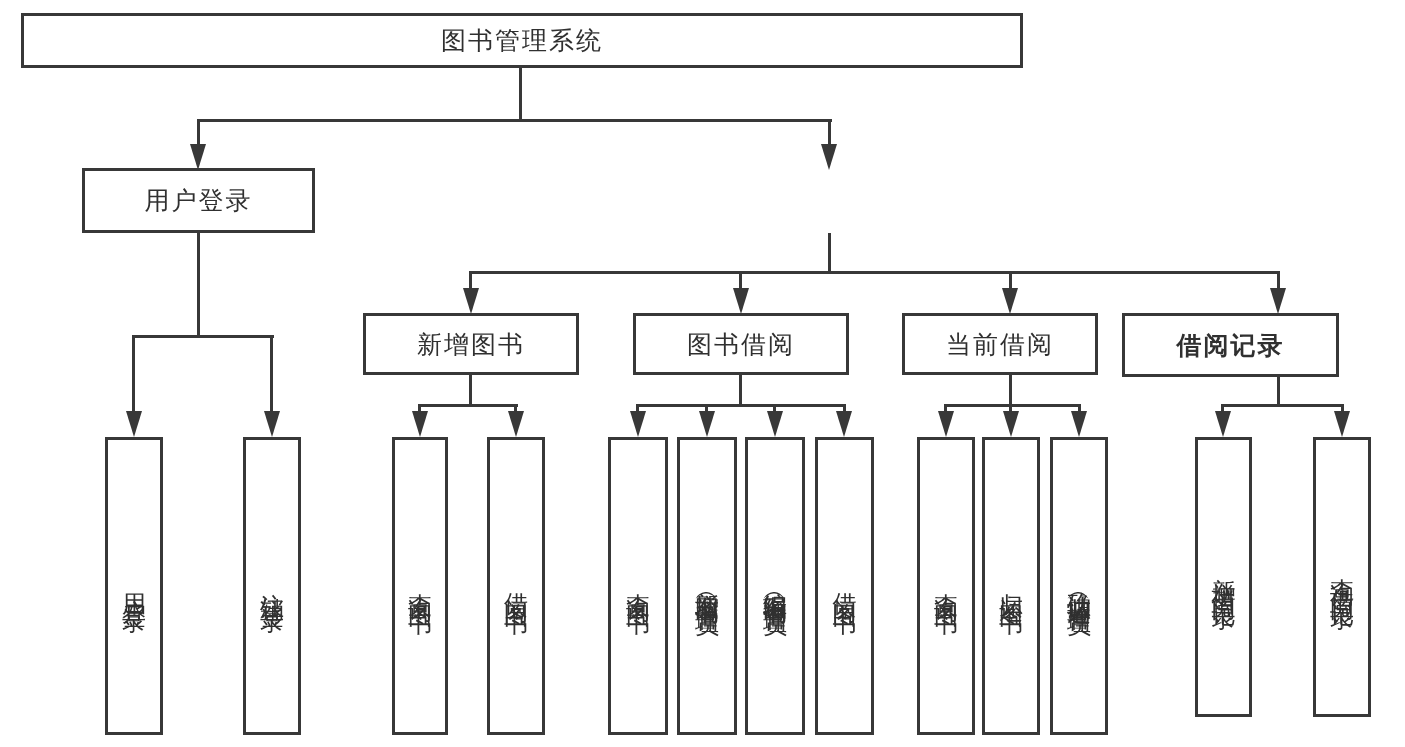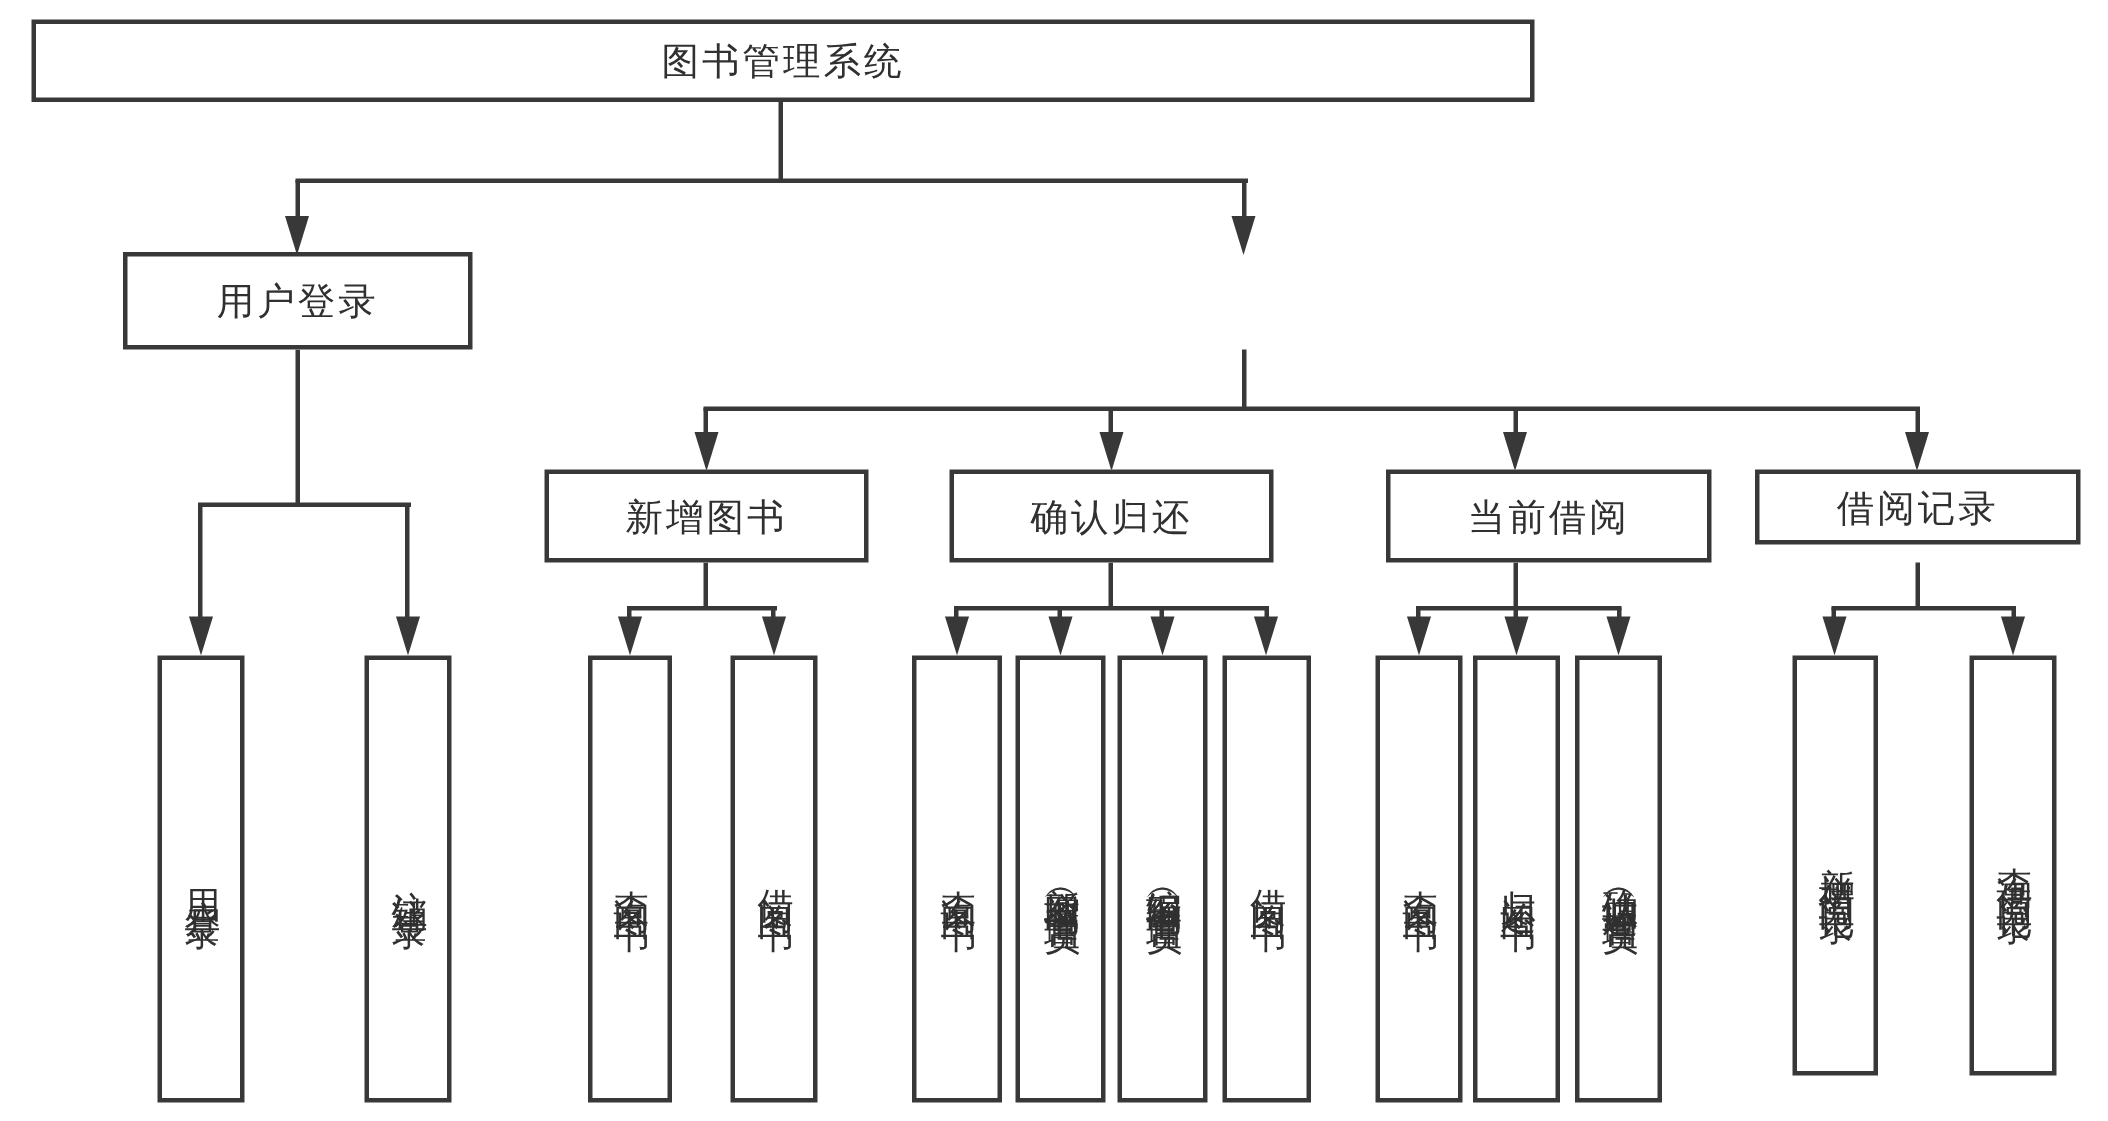--- a/index.html
+++ b/index.html
@@ -96,23 +96,23 @@
   <div class="vline" style="left:1221px;top:405px;height:10px;"></div>
   <div class="vline" style="left:1341px;top:405px;height:10px;"></div>
   <div class="arrow" style="left:1215px;top:411px;"></div>
   <div class="arrow" style="left:1334px;top:411px;"></div>
 
   <div class="box hbox" style="left:21px;top:13px;width:1002px;height:55px;">图书管理系统</div>
 
   <div class="box hbox" style="left:82px;top:168px;width:233px;height:65px;">用户登录</div>
 
   <div class="box hbox" style="left:363px;top:313px;width:216px;height:62px;">新增图书</div>
-  <div class="box hbox" style="left:633px;top:313px;width:216px;height:62px;">确认归还</div>
-  <div class="box hbox" style="left:924px;top:313px;width:217px;height:62px;text-align:right;">当前借阅</div>
-  <div class="box hbox" style="left:1170px;top:313px;width:217px;height:50px;">借阅记录</div>
+  <div class="box hbox" style="left:633px;top:313px;width:216px;height:62px;">图书借阅</div>
+  <div class="box hbox" style="left:902px;top:313px;width:196px;height:62px;text-align:right;">当前借阅</div>
+  <div class="box hbox" style="left:1122px;top:313px;width:217px;height:64px;font-weight:bold;">借阅记录</div>
 
   <div class="box vbox" style="left:105px;top:437px;width:58px;height:298px;">
       <span>用户登录</span>
     </div>
   <div class="box vbox" style="left:243px;top:437px;width:58px;height:298px;">
       <span>注销登录</span>
     </div>
 
   <div class="box vbox" style="left:392px;top:437px;width:56px;height:298px;">
       <span>查询图书</span>

